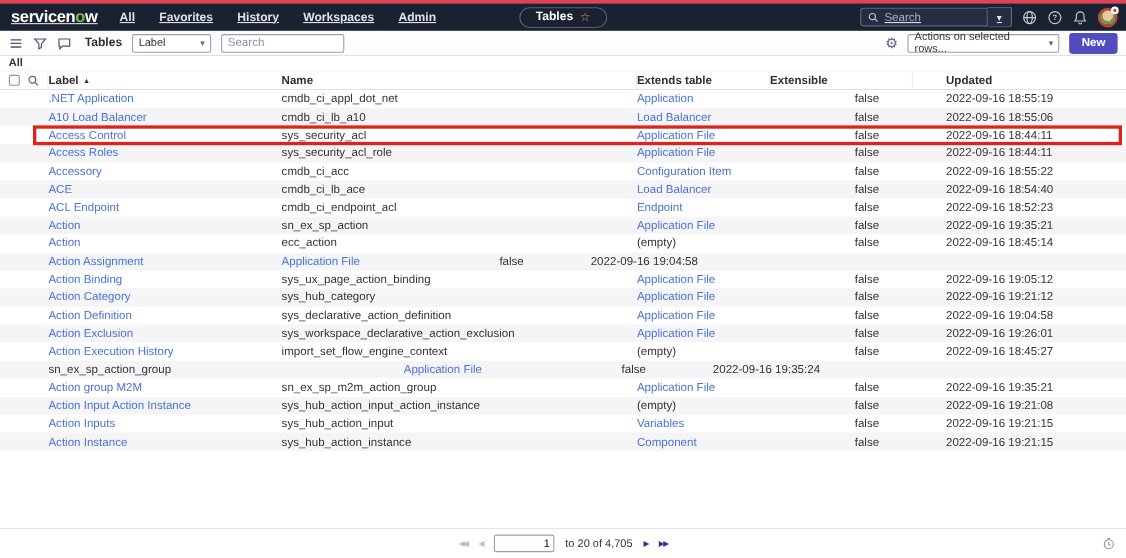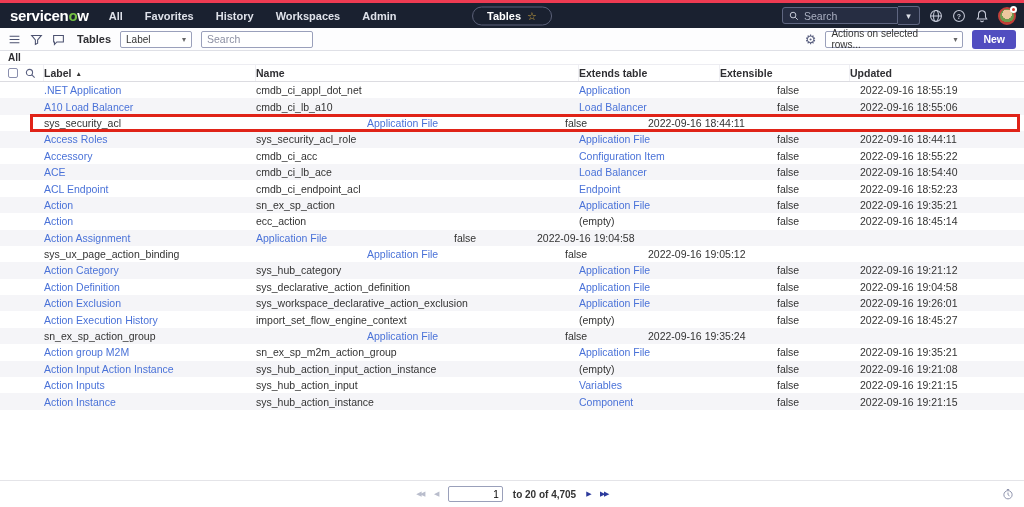--- a/index.html
+++ b/index.html
@@ -4,21 +4,21 @@
 <style>
   * { margin:0; padding:0; box-sizing:border-box; }
   html,body { width:1024px; height:507px; overflow:hidden; background:#fff;
               font-family:"Liberation Sans", sans-serif; }
   .page { width:1024px; height:507px; display:flex; flex-direction:column; background:#fff; }
 
   
   .strip { height:3px; background:var(--top-strip); flex:none; }
 
   
-  .topnav { height:25px; flex:none; background:var(--header-bg); display:flex; align-items:center; position:relative; color:#dfe2ea; }
+  .topnav { height:25px; flex:none; background:var(--header-bg); display:flex; align-items:center; position:relative; color:#dfe2ea;text-decoration:underline; }
   .logo { margin-left:10px; margin-right:20px; font-size:15px; font-weight:700; color:#fff; letter-spacing:-0.3px; cursor:pointer; }
   .logo .green { color:var(--logo-green); }
   .navitems { display:flex; gap:22px; font-size:11px; font-weight:600; }
   .navitem { cursor:pointer; }
   .pill { position:absolute; left:50%; top:50%; transform:translate(-50%,-50%);
           border:1px solid #5a6078; border-radius:11px; padding:2px 14px; display:flex; align-items:center; gap:6px;
           font-size:11px; font-weight:700; color:#fff; cursor:pointer; }
   .pill .star { color:#c9a23f; font-size:11px; font-weight:400; }
   .topright { margin-left:auto; display:flex; align-items:center; gap:9px; margin-right:8px; }
   .searchwrap { display:flex; align-items:center; gap:5px; width:116px; height:17px; background:#262d42;
@@ -55,25 +55,25 @@
             font-size:10.5px; font-weight:700; cursor:pointer; font-family:"Liberation Sans", sans-serif; }
 
   
   .crumb { height:14px; flex:none; background:#fff; border-bottom:1px solid #ededf2; display:flex; align-items:center;
            padding-left:8px; font-size:10px; font-weight:600; color:#2f2f33; }
 
   
   .thead { height:17px; flex:none; background:#fff; border-bottom:1px solid #dcdce1; display:flex; align-items:center;
            font-size:10.5px; font-weight:700; color:#2f2f33; }
   .hc { height:100%; display:flex; align-items:center; border-right:1px solid #efeff3; }
-  .hc:last-child { border-right:none; }
+  .hc:last-child { border-right:none;margin-left:30px; }
   .hc.gutter { width:44px; gap:7px; padding-left:8px; }
   .hc.label { width:212px; cursor:pointer; }
   .hc.name { width:323px; cursor:pointer; }
-  .hc.extends { width:141px; cursor:pointer; }
+  .hc.extends { width:121px; cursor:pointer; }
   .hc.extensible { width:130px; cursor:pointer; }
   .hc.updated { flex:1; cursor:pointer; }
   .cb { width:10px; height:10px; border:1px solid #8a8fae; border-radius:2px; background:#fff; cursor:pointer; flex:none; }
   .hmag { width:11px; height:11px; color:#5a6080; cursor:pointer; }
   .sort { font-size:6.5px; margin-left:4px; color:#333; }
 
   
   .rows { flex:none; }
   .trow { height:16.4px; display:flex; align-items:center; font-size:10.5px; color:#333; position:relative; background:#fff; }
   .trow.alt { background:#f5f5f8; }
@@ -91,21 +91,21 @@
   .spacer { flex:1; }
 
   
   .footer { height:27px; flex:none; border-top:1px solid #e4e4e8; display:flex; align-items:center; justify-content:center;
             position:relative; background:#fff; }
   .pager { display:flex; align-items:center; gap:10px; }
   .pbtn { font-size:7px; color:#2c3a9c; cursor:pointer; letter-spacing:-1.5px; }
   .pbtn.disabled { color:#b9bdcc; }
   .pageinput { width:55px; height:16px; border:1px solid #9aa0ba; border-radius:2px; font-size:10px; text-align:right;
                padding-right:3px; outline:none; font-family:"Liberation Sans", sans-serif; }
-  .ptext { font-size:10px; color:#333;font-weight:bold; }
+  .ptext { font-size:10px; color:#333; }
   .clock { position:absolute; right:10px; width:12px; height:12px; color:#8b90aa; cursor:pointer; }
 </style>
 </head>
 <body>
 
 <div class="page">
 
   <div class="strip"></div>
 
   <header class="topnav">
@@ -211,20 +211,21 @@
       <div class="trow alt">
         <div class="c gutter"></div>
         <a class="c label link">A10 Load Balancer</a>
         <div class="c name">cmdb_ci_lb_a10</div>
         <a class="c extends link">Load Balancer</a>
         <div class="c extensible">false</div>
         <div class="c updated">2022-09-16 18:55:06</div>
       </div>
       <div class="trow hl">
         <div class="c gutter"></div>
+        <a class="c label link">Access Control</a>
         <div class="c name">sys_security_acl</div>
         <a class="c extends link">Application File</a>
         <div class="c extensible">false</div>
         <div class="c updated">2022-09-16 18:44:11</div>
       </div>
       <div class="trow alt">
         <div class="c gutter"></div>
         <a class="c label link">Access Roles</a>
         <div class="c name">sys_security_acl_role</div>
         <a class="c extends link">Application File</a>
@@ -273,20 +274,21 @@
       </div>
       <div class="trow alt">
         <div class="c gutter"></div>
         <a class="c label link">Action Assignment</a>
         <a class="c extends link">Application File</a>
         <div class="c extensible">false</div>
         <div class="c updated">2022-09-16 19:04:58</div>
       </div>
       <div class="trow">
         <div class="c gutter"></div>
+        <a class="c label link">Action Binding</a>
         <div class="c name">sys_ux_page_action_binding</div>
         <a class="c extends link">Application File</a>
         <div class="c extensible">false</div>
         <div class="c updated">2022-09-16 19:05:12</div>
       </div>
       <div class="trow alt">
         <div class="c gutter"></div>
         <a class="c label link">Action Category</a>
         <div class="c name">sys_hub_category</div>
         <a class="c extends link">Application File</a>

